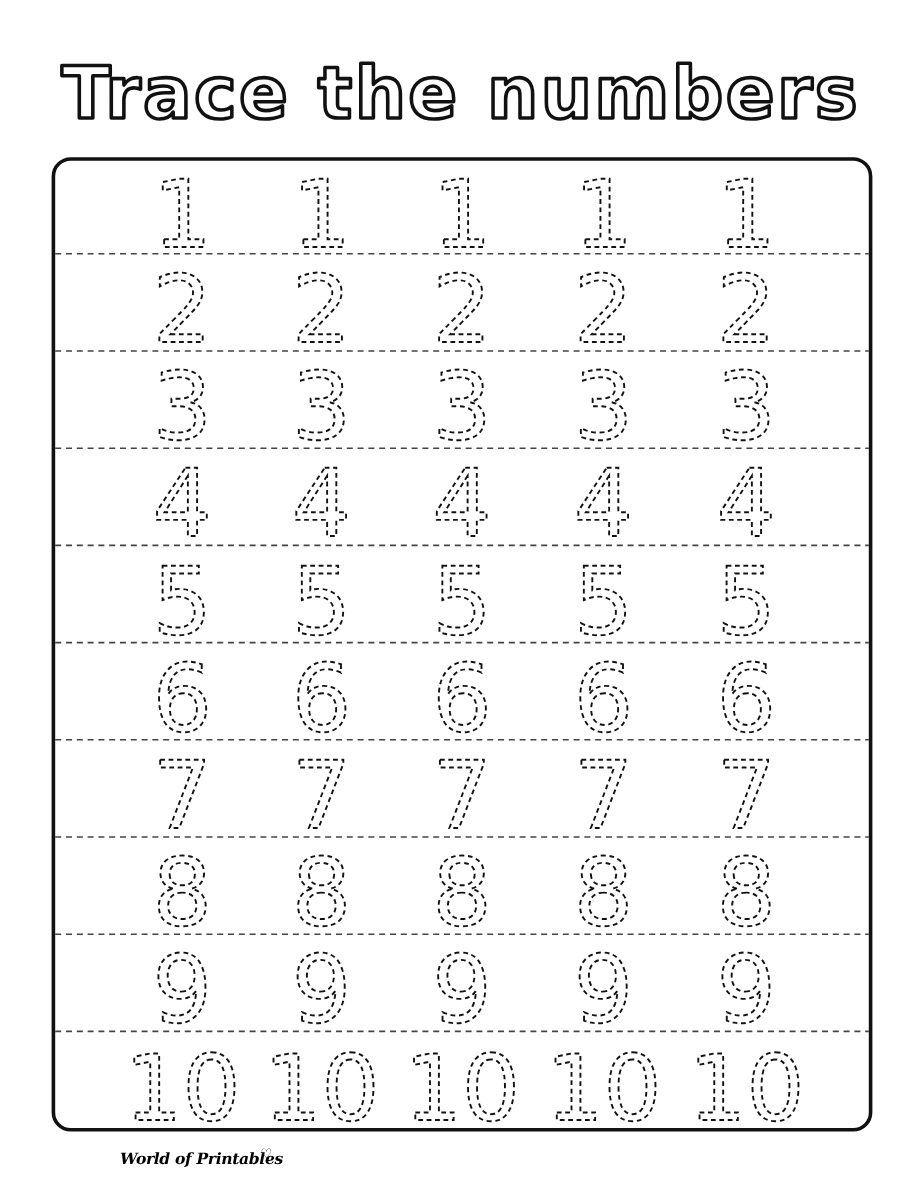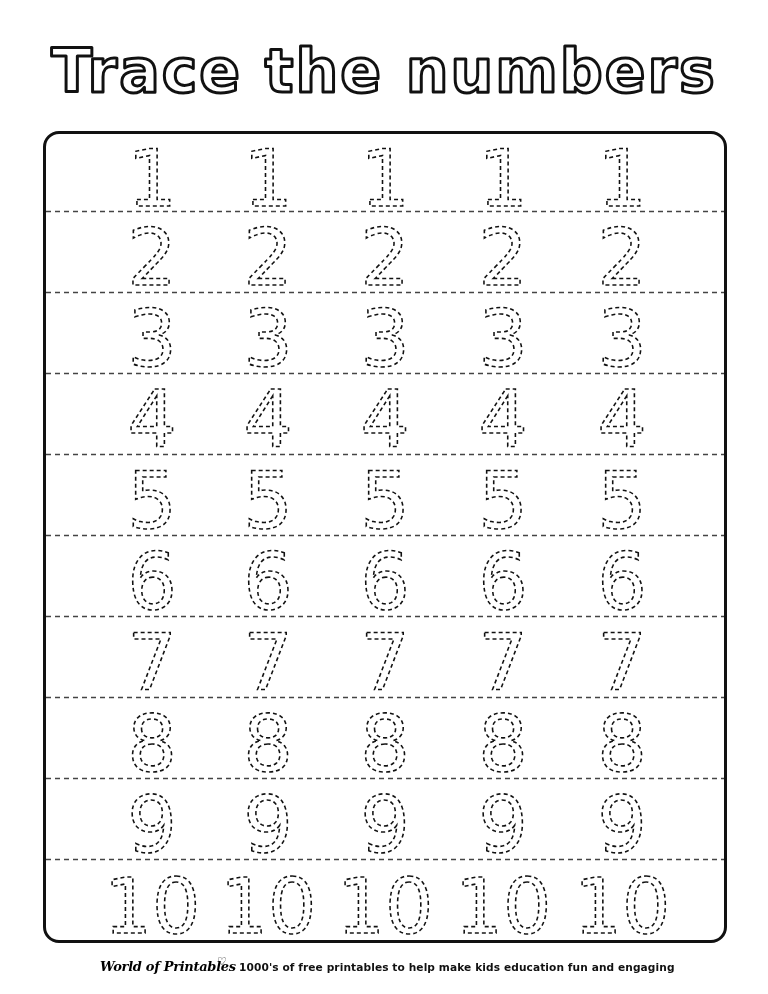--- a/index.html
+++ b/index.html
@@ -1,17 +1,17 @@
 <!DOCTYPE html>
 <html><head>
   <meta charset="utf-8">
   <style>
     html, body { margin: 0; padding: 0; background: #ffffff; }
     body { width: 768px; height: 994px; position: relative; overflow: hidden; font-family: "DejaVu Sans", sans-serif; }
-    .title { position: absolute; left: 0; top: 22px; width: 768px; height: 90px; }
+    .title { position: absolute; left: 0; top: 28px; width: 768px; height: 90px; }
     .title svg { width: 768px; height: 90px; display: block; }
     .sheet {
       position: absolute; left: 43px; top: 131px; width: 678px; height: 806px;
       border: 3px solid #111; border-radius: 16px; box-sizing: content-box;
     }
     .grid { position: absolute; left: 0; top: 0; width: 768px; height: 994px; pointer-events: none; }
     .grid svg { width: 768px; height: 994px; display: block; }
     .footer { position: absolute; left: 0; top: 955px; width: 768px; height: 30px; }
     .brand { position: absolute; left: 100px; top: 4px; font-family: "DejaVu Serif", serif; font-style: italic; font-weight: bold; font-size: 13px; color: #000000; letter-spacing: -0.3px; }
     .heart { position: absolute; left: 217px; top: 0px; font-size: 11px; color: #111; }
@@ -88,14 +88,13 @@
       <text x="268" y="933" text-anchor="middle" font-family="DejaVu Sans, sans-serif" font-size="76" font-weight="normal" fill="none" stroke="#111111" stroke-width="1.6" stroke-dasharray="4 3">10</text>
       <text x="385" y="933" text-anchor="middle" font-family="DejaVu Sans, sans-serif" font-size="76" font-weight="normal" fill="none" stroke="#111111" stroke-width="1.6" stroke-dasharray="4 3">10</text>
       <text x="503" y="933" text-anchor="middle" font-family="DejaVu Sans, sans-serif" font-size="76" font-weight="normal" fill="none" stroke="#111111" stroke-width="1.6" stroke-dasharray="4 3">10</text>
       <text x="622" y="933" text-anchor="middle" font-family="DejaVu Sans, sans-serif" font-size="76" font-weight="normal" fill="none" stroke="#111111" stroke-width="1.6" stroke-dasharray="4 3">10</text>
     </svg>
 </div>
 
 <div class="footer">
   <span class="brand">World of Printables</span>
   <span class="heart">♡</span>
-  <span class="tagline">1000's of free printables to help make kids education fun and engaging</span>
 </div>
 
 </body></html>

